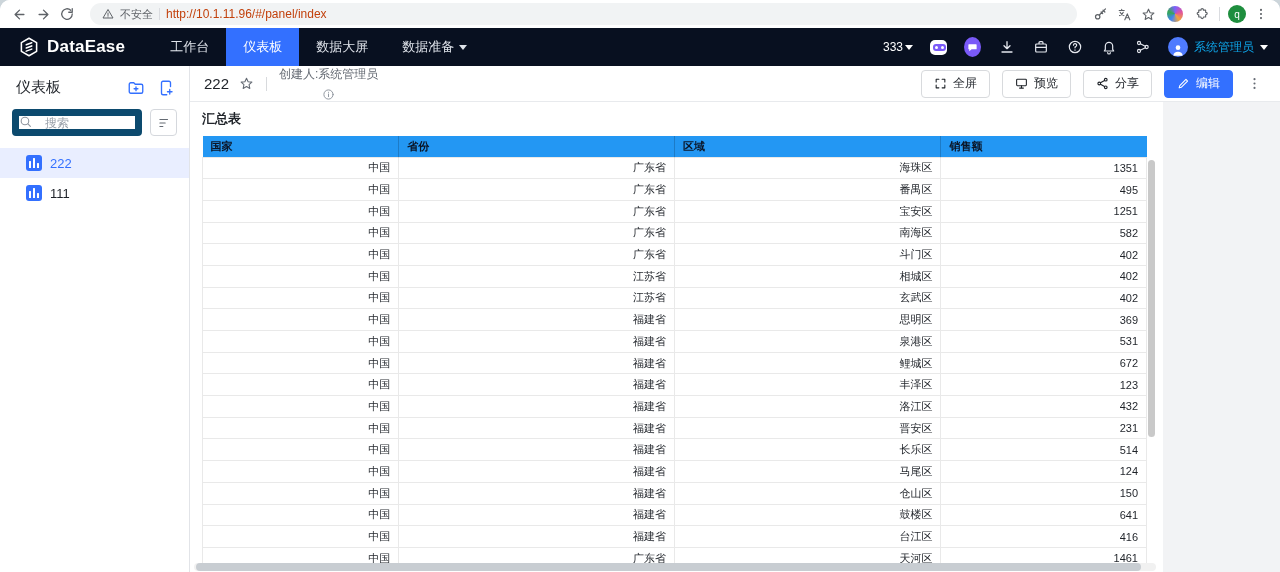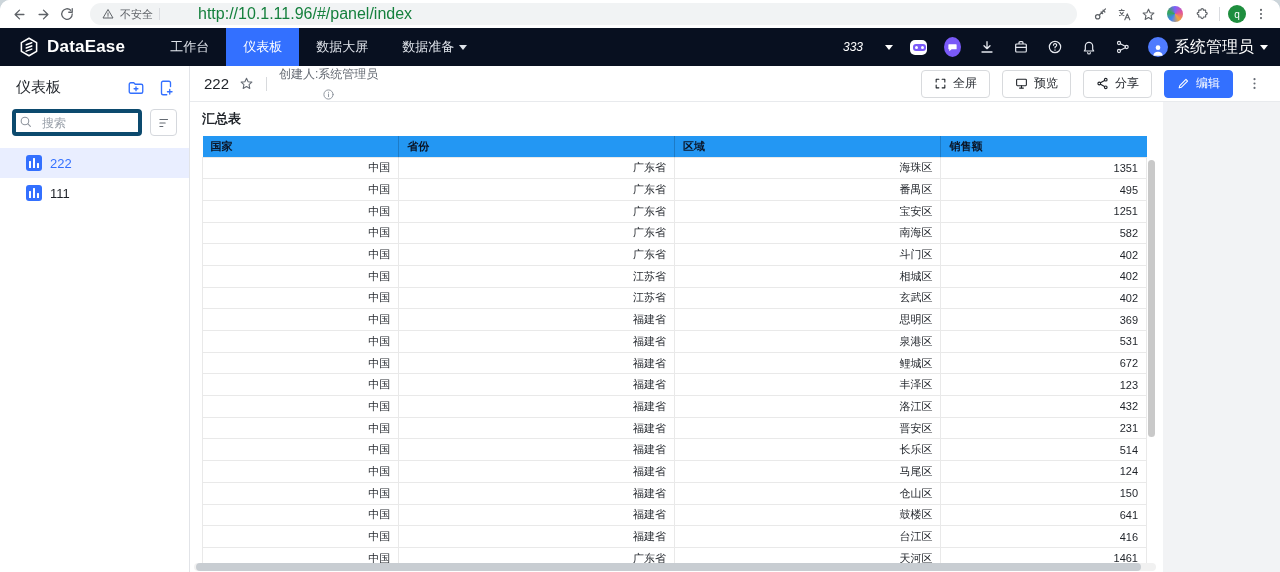--- a/index.html
+++ b/index.html
@@ -5,54 +5,54 @@
   * { margin:0; padding:0; box-sizing:border-box; }
   html,body { background:#ccd5da; font-family:"Liberation Sans","DejaVu Sans",sans-serif; }
   .window { width:1280px; height:572px; background:#fff; border-radius:10px 10px 0 0; overflow:hidden; position:relative; }
 
   
   .browser-bar { height:28px; background:#fff; display:flex; align-items:center; padding:0 10px; gap:6px; }
   .bicon { width:18px; height:18px; display:flex; align-items:center; justify-content:center; color:#5f6368; flex:0 0 auto; cursor:pointer; }
   .url-pill { flex:1; height:22px; background:#f1f3f4; border-radius:11px; display:flex; align-items:center; padding:0 12px; margin:0 8px; gap:6px; min-width:0;text-align:right; }
   .sec-label { font-size:11px; color:#5f6368; white-space:nowrap; }
   .pill-div { width:1px; height:12px; background:#dadce0; }
-  .url-text { font-size:16px; color:#15803d; white-space:nowrap; overflow:hidden;margin-left:32px; }
+  .url-text { font-size:12px; color:#c2410c; white-space:nowrap; overflow:hidden; }
   .ext-brain { width:16px; height:16px; border-radius:50%; background:conic-gradient(#7b61ff,#e052a0,#f2a33c,#4285f4,#34a853,#7b61ff); }
   .chrome-avatar { width:18px; height:18px; border-radius:50%; background:#1e8e3e; color:#fff; font-size:10px; display:flex; align-items:center; justify-content:center; }
   .bar-div { width:1px; height:14px; background:#dadce0; margin:0 2px; }
 
   
   .navbar { height:38px; background:#081020; display:flex; align-items:center; padding:0 12px; color:#e6e9f0; }
   .brand { display:flex; align-items:center; gap:7px; padding:0 6px; }
   .brand-name { font-size:17px; font-weight:bold; color:#fff; letter-spacing:.2px; }
   .nav-menu { display:flex; align-items:center; height:38px; margin-left:22px; }
   .nav-item { height:38px; display:flex; align-items:center; padding:0 17px; font-size:13px; color:#dfe3ea; cursor:pointer; gap:5px; }
   .nav-item.active { background:#3370ff; color:#fff; }
   .caret { width:0; height:0; border-left:4px solid transparent; border-right:4px solid transparent; border-top:5px solid currentColor; display:inline-block; }
   .nav-right { margin-left:auto; display:flex; align-items:center; gap:17px; }
-  .nav-env { display:flex; align-items:center; gap:22px; font-size:12px; color:#fff; cursor:pointer;font-style:italic; }
+  .nav-env { display:flex; align-items:center; gap:2px; font-size:12px; color:#fff; cursor:pointer; }
   .nicon { width:17px; height:17px; color:#e4e7ee; display:flex; align-items:center; justify-content:center; cursor:pointer; }
   .robot-head { width:19px; height:15px; background:#fff; border-radius:5px; position:relative; }
   .robot-visor { position:absolute; left:3px; top:4px; width:13px; height:7px; border-radius:3px; background:#7a5af8; }
   .robot-eye { position:absolute; top:2px; width:3px; height:3px; border-radius:50%; background:#fff; }
   .chat-bubble { width:20px; height:20px; border-radius:50%; background:#7a5af8; display:flex; align-items:center; justify-content:center; }
   .user-chip { display:flex; align-items:center; gap:6px; cursor:pointer; }
   .app-avatar { width:20px; height:20px; border-radius:50%; background:#4f7bfe; display:flex; align-items:flex-end; justify-content:center; overflow:hidden; }
-  .user-name { font-size:16px; color:#ffffff; }
+  .user-name { font-size:12px; color:#0ea5e9; }
 
   
   .content { display:flex; height:506px; }
   .sidebar { width:190px; background:#fff; border-right:1px solid #e2e4e8; flex:0 0 auto; display:flex; flex-direction:column; }
   .sb-head { display:flex; align-items:center; padding:12px 14px 0 16px; }
   .sb-title { font-size:15px; font-weight:500; color:#1f2329; }
   .sb-actions { margin-left:auto; display:flex; gap:12px; }
   .sb-act { width:18px; height:18px; color:#3370ff; cursor:pointer; }
   .sb-search-row { display:flex; margin:12px 12px 0 12px; gap:8px; }
   .sb-search { flex:1; position:relative; }
-  .sb-search input { width:100%; height:27px; border:4px solid #0c4a6e; border-radius:4px; padding:0 6px 0 26px; font-size:12px; color:#1f2329; outline:none; }
+  .sb-search input { width:100%; height:27px; border:7px solid #0c4a6e; border-radius:4px; padding:0 6px 0 26px; font-size:12px; color:#1f2329; outline:none; }
   .sb-search input::placeholder { color:#9ba2ab; }
   .search-ic { position:absolute; left:7px; top:6px; color:#8f959e; }
   .sort-btn { width:27px; height:27px; border:1px solid #d5d8dd; border-radius:4px; background:#fff; display:flex; align-items:center; justify-content:center; color:#646a73; cursor:pointer; }
   .sb-list { margin-top:12px; }
   .sb-item { height:30px; display:flex; align-items:center; gap:8px; padding-left:26px; font-size:13px; color:#1f2329; cursor:pointer; }
   .sb-item.selected { background:#e9eeff; color:#3370ff; }
   .panel-ic { width:16px; height:16px; border-radius:3px; background:#3370ff; display:flex; align-items:flex-end; justify-content:center; gap:1.5px; padding:3px 3px; }
   .panel-ic i { display:block; width:2.5px; background:#fff; border-radius:.5px; }
 
   .main { flex:1; display:flex; flex-direction:column; min-width:0; }

